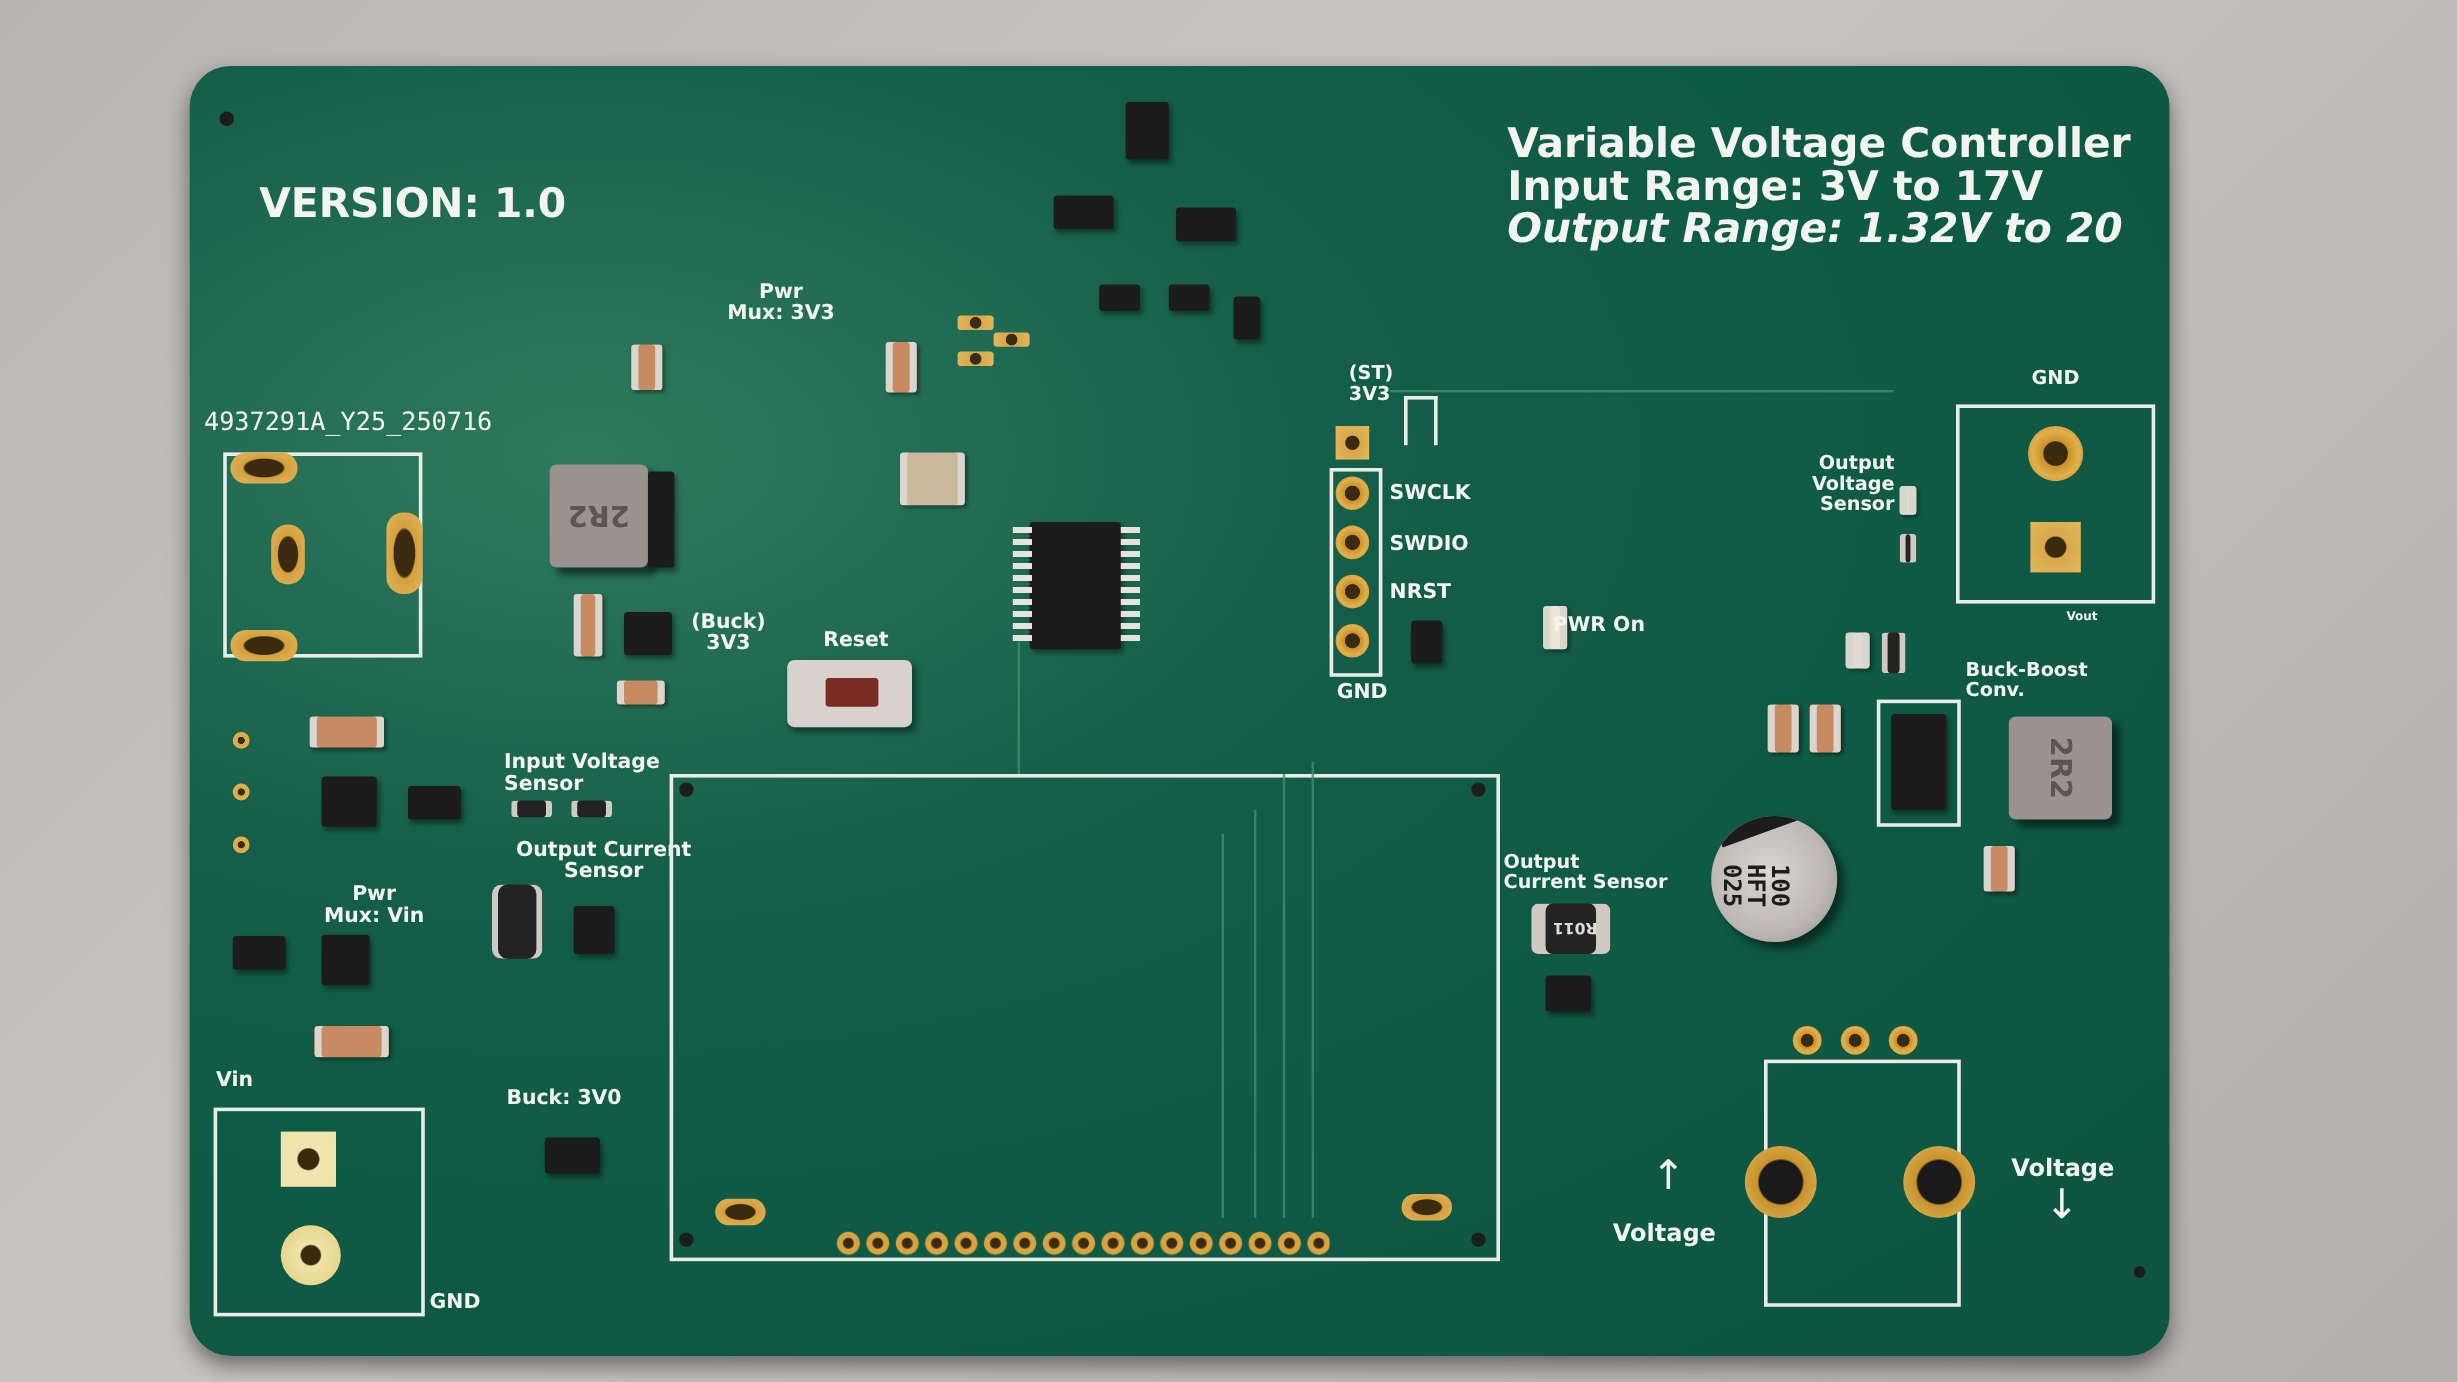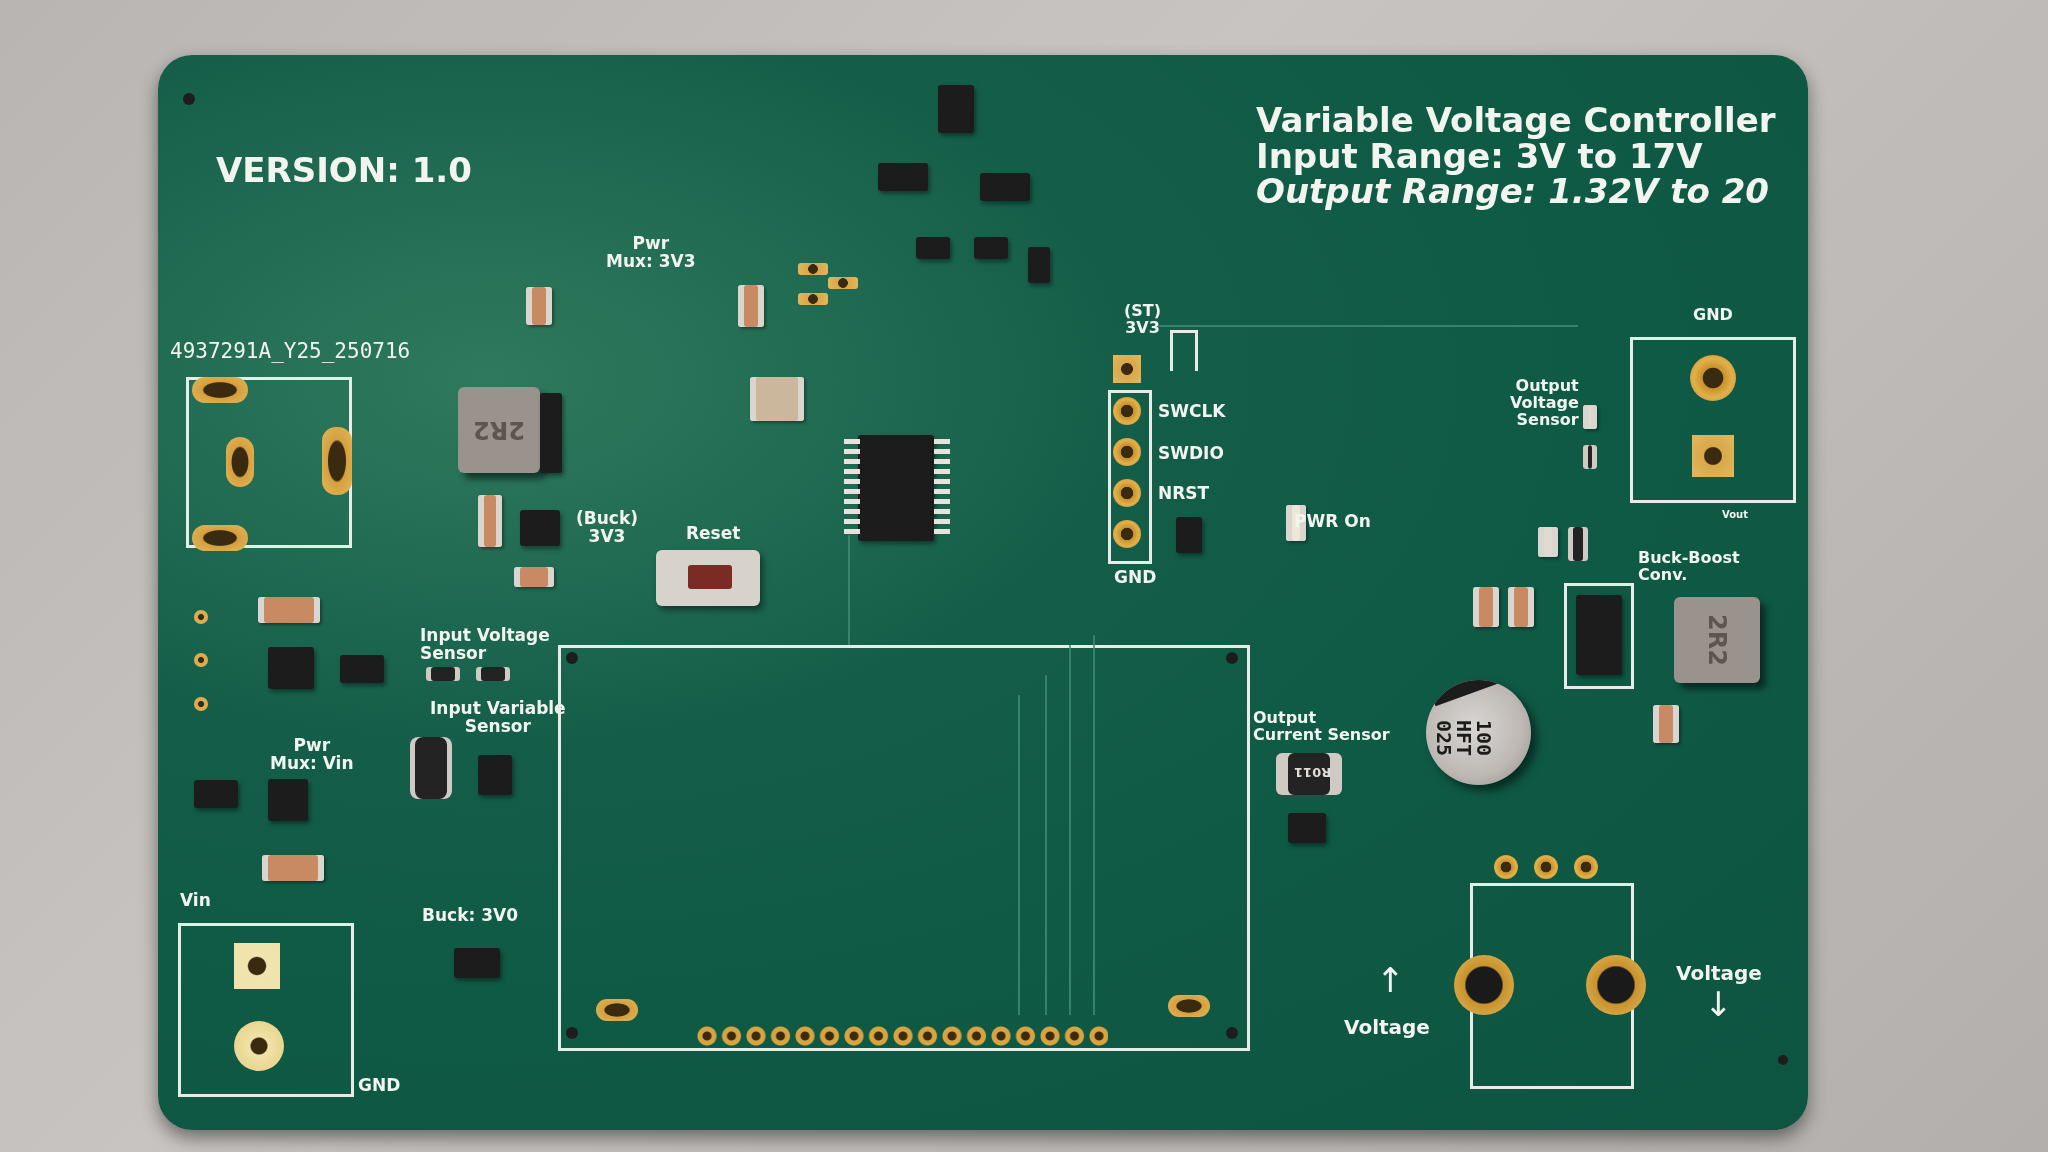--- a/index.html
+++ b/index.html
@@ -84,21 +84,21 @@
   <div class="abs" style="left:498px;top:495px;width:104px;height:56px;background:#d8d2cc;border-radius:6px;box-shadow:3px 4px 6px rgba(0,0,0,.45);">
     <div class="abs" style="left:32px;top:15px;width:44px;height:24px;background:#7a2b24;border-radius:3px;"></div>
   </div>
 
   <div class="smd" style="left:592px;top:322px;width:54px;height:44px;background:#cbb79c;"></div>
 
   <div class="ic" style="left:700px;top:380px;width:76px;height:106px;"></div>
   <div class="abs" style="left:686px;top:384px;width:16px;height:98px;background:repeating-linear-gradient(#e6e3de 0 5px,transparent 5px 10px);"></div>
   <div class="abs" style="left:776px;top:384px;width:16px;height:98px;background:repeating-linear-gradient(#e6e3de 0 5px,transparent 5px 10px);"></div>
 
-  <div class="silk" style="left:966px;top:248px;font-size:16px;text-align:center;">
+  <div class="silk" style="left:966px;top:248px;font-size:16px;text-align:left;">
     <div>(ST)</div>
     <div>3V3</div>
   </div>
   <div class="silkbox" style="left:1012px;top:275px;width:22px;height:38px;border-bottom:none;"></div>
   <div class="sqpad" style="left:955px;top:300px;width:28px;height:28px;"></div>
   <div class="silkbox" style="left:950px;top:335px;width:38px;height:168px;"></div>
   <div class="pad" style="left:955px;top:342px;width:28px;height:28px;"></div>
   <div class="pad" style="left:955px;top:383px;width:28px;height:28px;"></div>
   <div class="pad" style="left:955px;top:424px;width:28px;height:28px;"></div>
   <div class="pad" style="left:955px;top:465px;width:28px;height:28px;"></div>
@@ -111,21 +111,21 @@
   <div class="smd" style="left:1128px;top:450px;width:20px;height:36px;background:#efe6d8;"></div>
   <div class="silk" style="left:1136px;top:458px;font-size:17px;">PWR On</div>
 
   <div class="silk" style="left:262px;top:572px;font-size:17px;">
     <div>Input Voltage</div>
     <div>Sensor</div>
   </div>
   <div class="res" style="left:268px;top:612px;width:34px;height:14px;"></div>
   <div class="res" style="left:318px;top:612px;width:34px;height:14px;"></div>
   <div class="silk" style="left:272px;top:645px;font-size:17px;text-align:center;">
-    <div>Input Variable</div>
+    <div>Output Current</div>
     <div>Sensor</div>
   </div>
   <div class="res" style="left:252px;top:682px;width:42px;height:62px;border-radius:8px;"></div>
   <div class="ic" style="left:320px;top:700px;width:34px;height:40px;"></div>
 
   <div class="sqpad" style="left:36px;top:555px;width:14px;height:14px;border-radius:50%;"></div>
   <div class="sqpad" style="left:36px;top:598px;width:14px;height:14px;border-radius:50%;"></div>
   <div class="sqpad" style="left:36px;top:642px;width:14px;height:14px;border-radius:50%;"></div>
   <div class="smd" style="left:100px;top:542px;width:62px;height:26px;"></div>
   <div class="ic" style="left:110px;top:592px;width:46px;height:42px;"></div>

